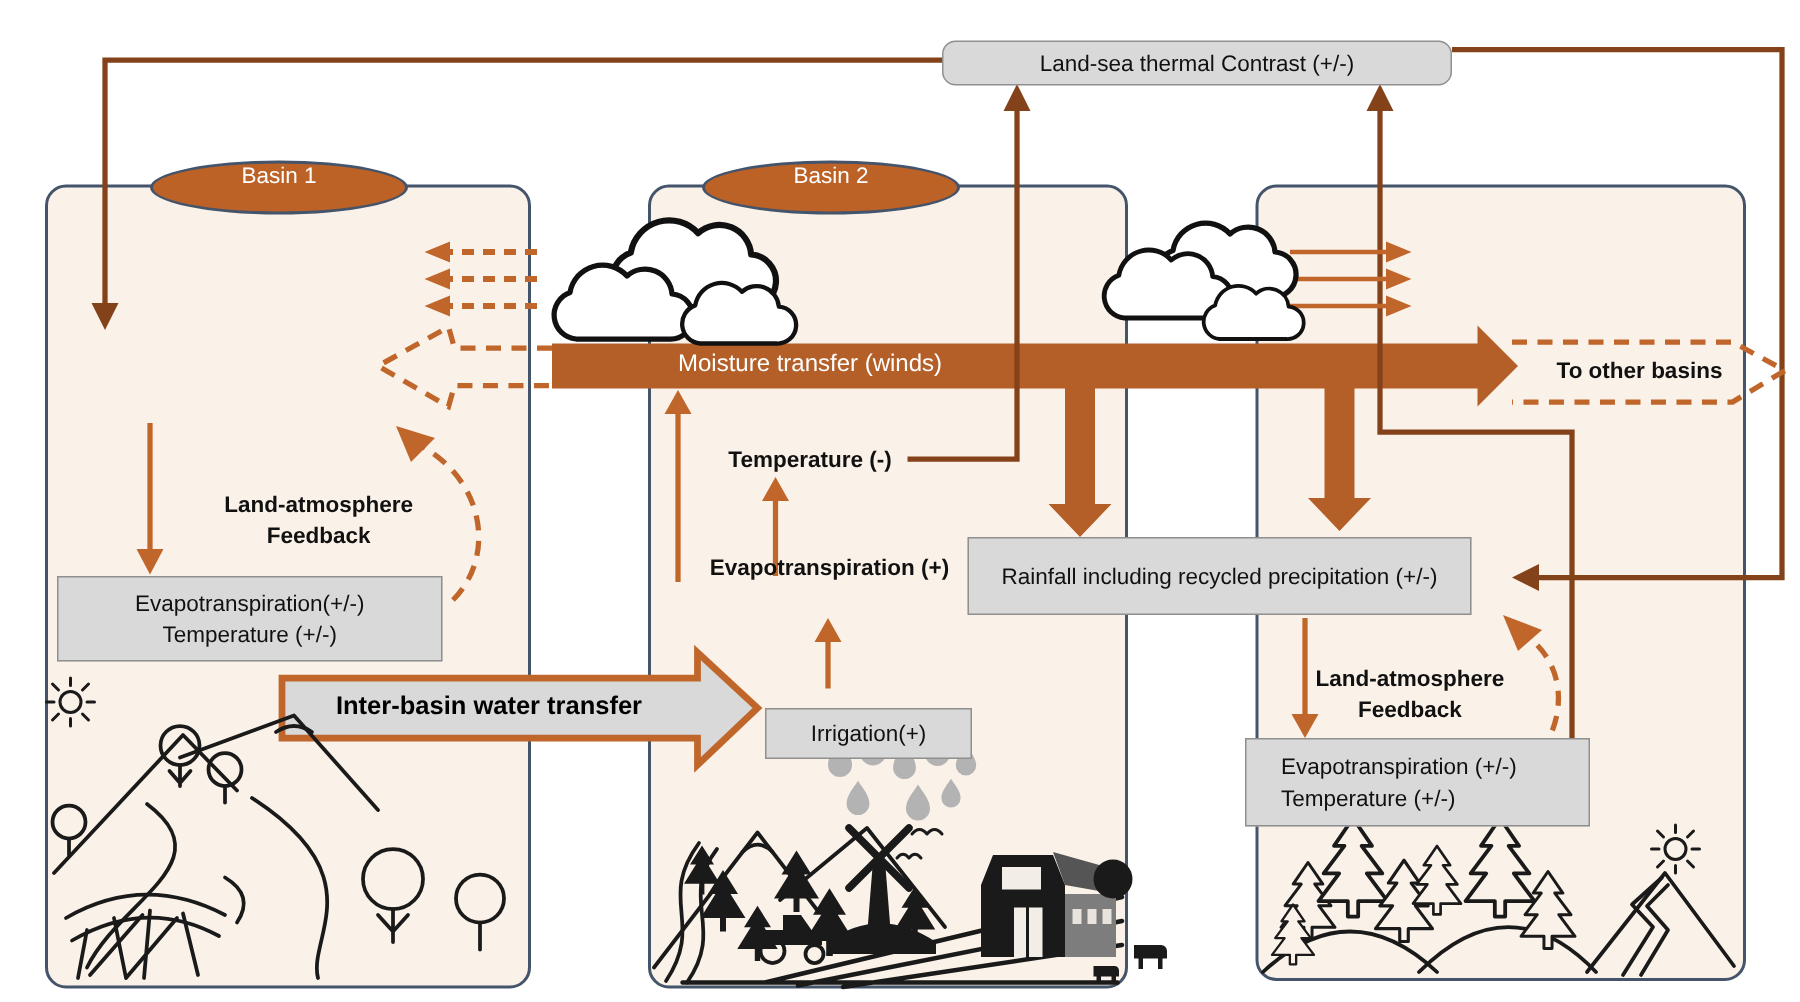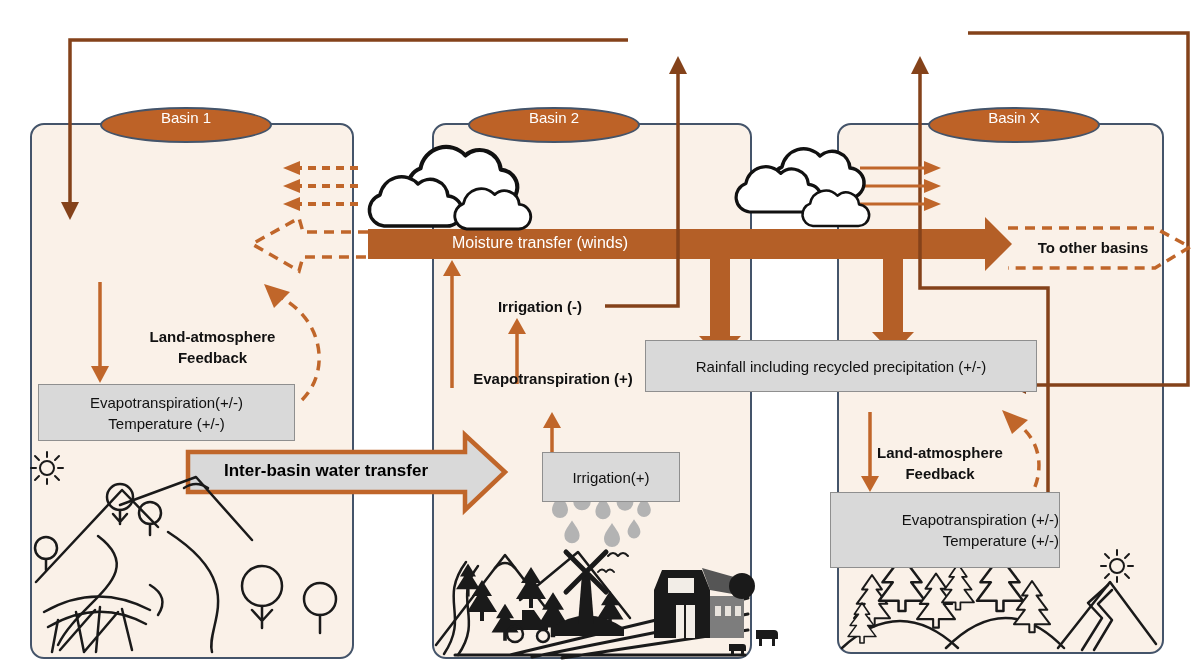--- a/index.html
+++ b/index.html
@@ -287,63 +287,63 @@
         </g>
       <path class="art" d="M1058 648 L1110 582 L1156 644"></path>
       <path class="art" d="M1082 650 L1102 618 L1088 603 L1108 585 M1094 650 L1112 620 L1098 604 L1112 590"></path>
       <g>
         <circle class="art-thin" cx="1117" cy="566" r="7"></circle>
         <path class="art-thin" d="M1117 555 v-5 M1117 577 v5 M1106 566 h-5 M1128 566 h5 M1109 558 l-4 -4 M1125 558 l4 -4 M1109 574 l-4 4 M1125 574 l4 4"></path>
       </g>
     </g>
   </svg>
 
+  <div class="overlay graybox rounded" style="left:628px;top:27px;width:340px;height:30px;line-height:27px;">
+    <span>Land-sea thermal Contrast (+/-)</span>
+  </div>
 
   <div class="overlay ellipse" style="left:100px;top:107px;width:172px;height:36px;">
     <span>Basin 1</span>
   </div>
   <div class="overlay ellipse" style="left:468px;top:107px;width:172px;height:36px;">
     <span>Basin 2</span>
-  </div>
-  <div class="overlay ellipse" style="left:928px;top:107px;width:172px;height:36px;">
-    <span>Basin X</span>
   </div>
 
   <div class="overlay bandlabel" style="left:400px;top:234px;width:280px;">Moisture transfer (winds)</div>
 
   <div class="overlay plainlabel" style="left:1018px;top:237px;width:150px;">To other basins</div>
 
 
   <div class="overlay plainlabel" style="left:130px;top:326px;width:165px;">
     <div>Land-atmosphere</div>
     <div>Feedback</div>
   </div>
 
   <div class="overlay graybox" style="left:38px;top:384px;width:257px;height:57px;">
     <div>Evapotranspiration(+/-)</div>
     <div>Temperature (+/-)</div>
   </div>
 
-  <div class="overlay plainlabel" style="left:465px;top:296px;width:150px;">Irrigation (-)</div>
+  <div class="overlay plainlabel" style="left:465px;top:296px;width:150px;">Temperature (-)</div>
 
   <div class="overlay plainlabel" style="left:435px;top:368px;width:180px;margin-left:28px;">Evapotranspiration (+)</div>
 
   <div class="overlay transferlabel" style="left:195px;top:461px;width:262px;">Inter-basin water transfer</div>
 
-  <div class="overlay graybox" style="left:510px;top:452px;width:138px;height:50px;margin-left:32px;">
+  <div class="overlay graybox" style="left:510px;top:472px;width:138px;height:34px;">
     <span>Irrigation(+)</span>
   </div>
 
-  <div class="overlay graybox" style="left:645px;top:340px;width:392px;height:52px;">
+  <div class="overlay graybox" style="left:645px;top:358px;width:336px;height:52px;">
     <span>Rainfall including recycled precipitation (+/-)</span>
   </div>
 
   <div class="overlay plainlabel" style="left:855px;top:442px;width:170px;">
     <div>Land-atmosphere</div>
     <div>Feedback</div>
   </div>
 
-  <div class="overlay graybox" style="left:830px;top:492px;width:230px;height:76px;text-align:right;padding-left:10px;">
+  <div class="overlay graybox" style="left:830px;top:492px;width:230px;height:59px;text-align:left;padding-left:23px;">
     <div>Evapotranspiration (+/-)</div>
     <div>Temperature (+/-)</div>
   </div>
 
 </div>
 
 </body></html>

